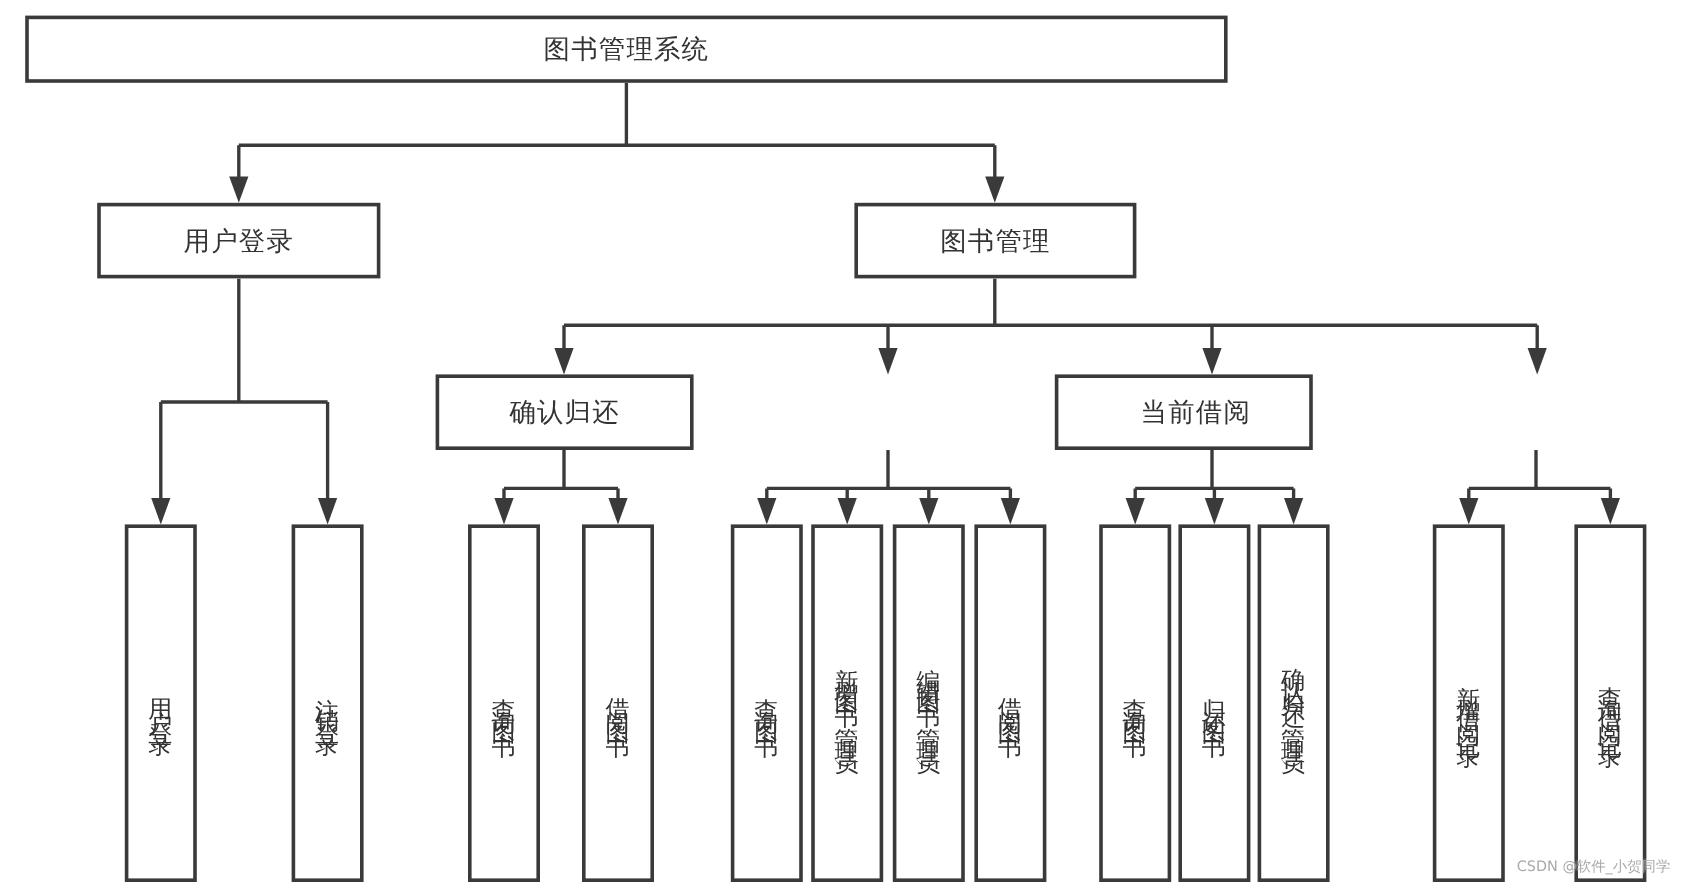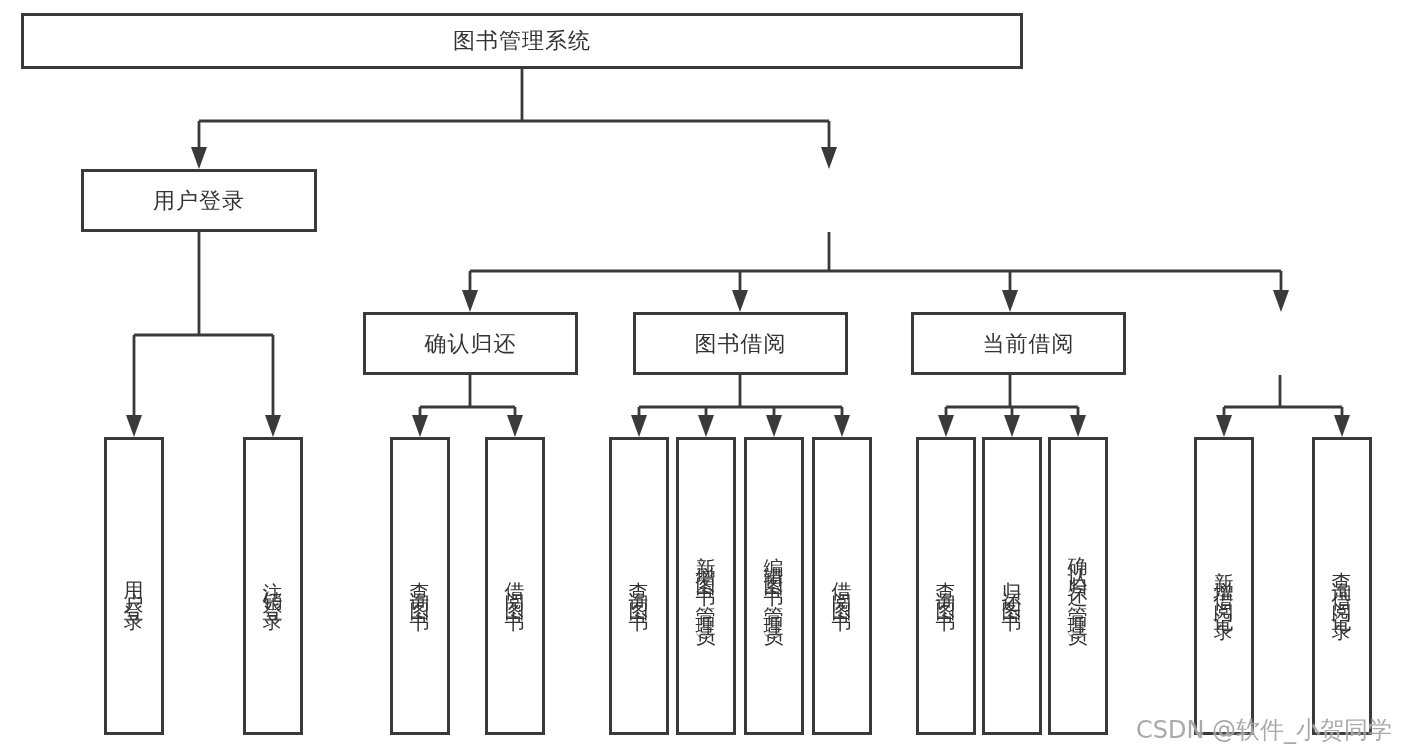--- a/index.html
+++ b/index.html
@@ -39,21 +39,21 @@
     writing-mode: vertical-rl;
     text-orientation: mixed;
     line-height: 1;
     letter-spacing: 10px;
     white-space: nowrap;
   }
   .watermark {
     position: absolute;
     right: 13px;
     top: 714px;
-    font-size: 24px;
+    font-size: 12px;
     color: rgba(148, 148, 148, 0.8);
     text-shadow: 0 0 2px #ffffff;
     z-index: 10;
     white-space: nowrap;
   }
 </style>
 </head>
 <body>
 
 <div class="stage">
@@ -98,28 +98,28 @@
     </g>
   </svg>
 
   <div class="node h-node root-node">
     <span>图书管理系统</span>
   </div>
 
   <div class="node h-node l2" style="left:81px; width:236px;">
     <span>用户登录</span>
   </div>
+  <div class="node h-node l2" style="left:712px; width:235px;">
+    <span>图书管理</span>
+  </div>
 
   <div class="node h-node l3" style="left:363px;">
     <span>确认归还</span>
   </div>
-  <div class="node h-node l3" style="left:633px;">
-    <span>图书借阅</span>
-  </div>
-  <div class="node h-node l3" style="left:911px;padding-left:20px;">
+  <div class="node h-node l3" style="left:879px;padding-left:20px;">
     <span>当前借阅</span>
   </div>
 
   <div class="node leaf" style="left:104px;">
     <span class="vtext">用户登录</span>
   </div>
   <div class="node leaf" style="left:243px;">
     <span class="vtext">注销登录</span>
   </div>
 

